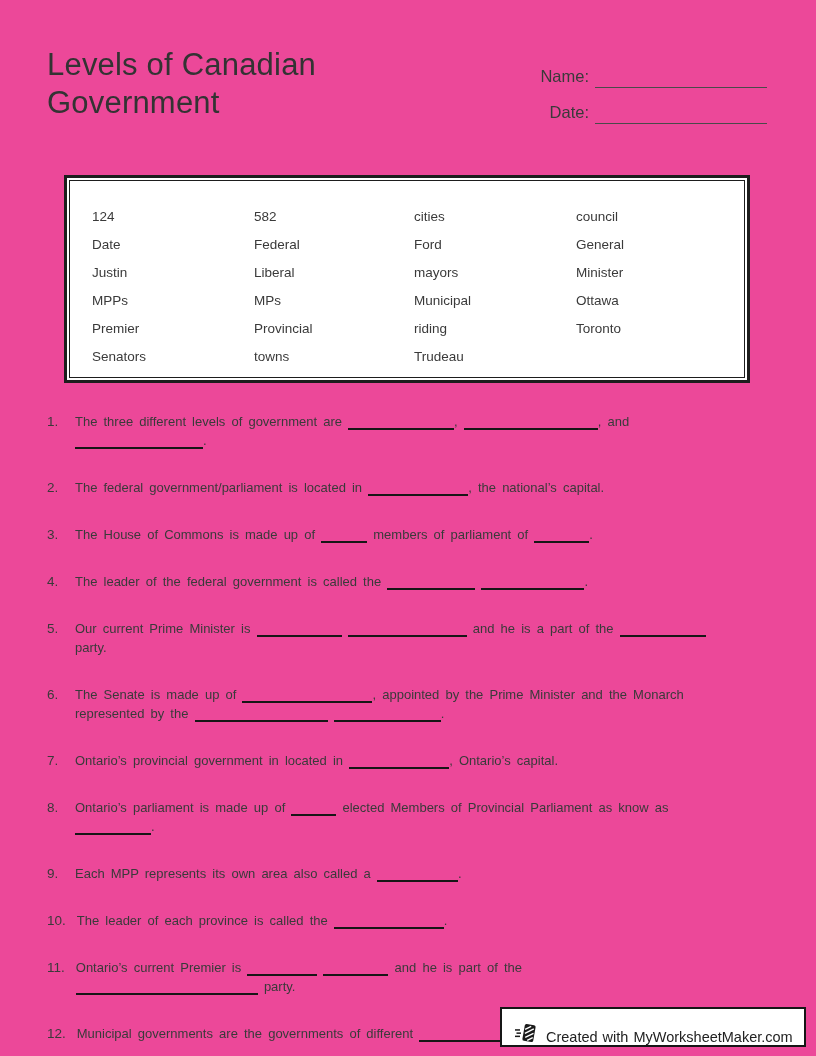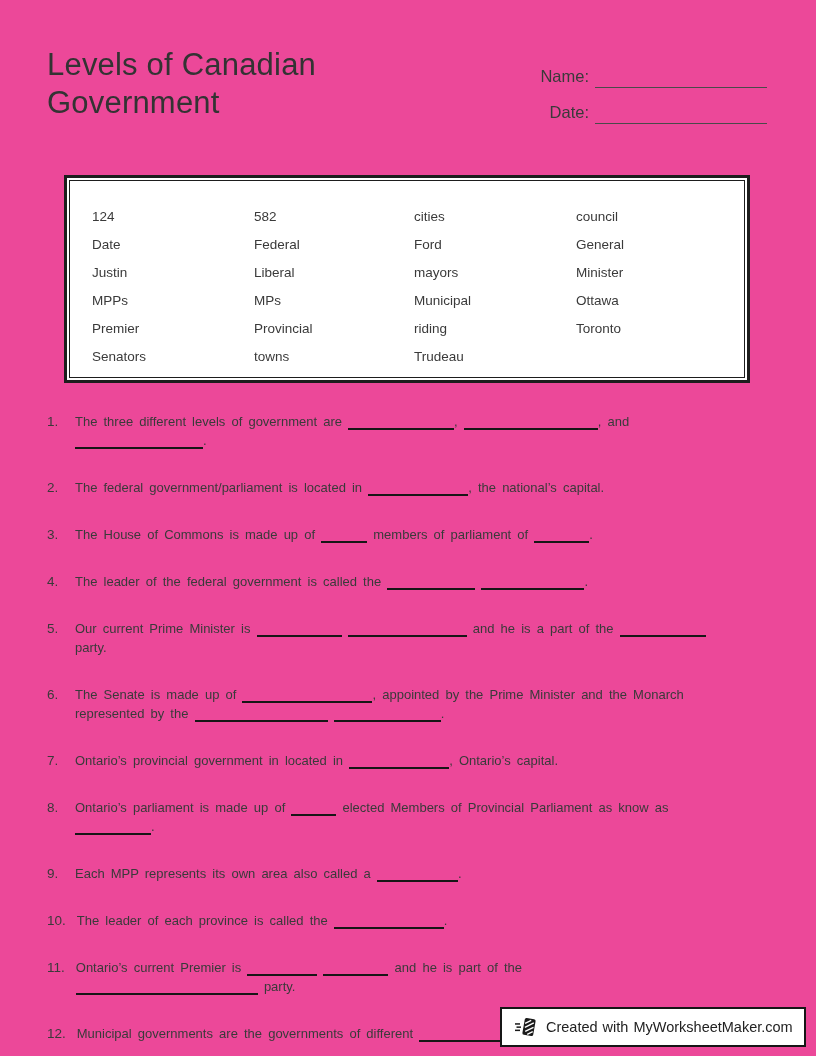--- a/index.html
+++ b/index.html
@@ -64,21 +64,21 @@
   .blank {
     display: inline-block; height: 13px;
     border-bottom: 2px solid #161616;
     position: relative; top: 4px;
   }
 
   
   .credit-badge {
     position: absolute; left: 500px; top: 1007px; width: 306px; height: 40px;
     background: #ffffff; border: 2px solid #161616;
-    display: flex; align-items: center; padding: 0 12px;
+    display: flex; align-items: flex-end; padding: 0 12px;
     z-index: 5;
   }
   .credit-icon { flex: 0 0 auto; margin-right: 8px; display: inline-flex; }
   .credit-text { font-size: 14.5px; color: #222; white-space: nowrap; word-spacing: 1px; }
 </style>
 </head>
 <body>
 
 <div class="page">
 

